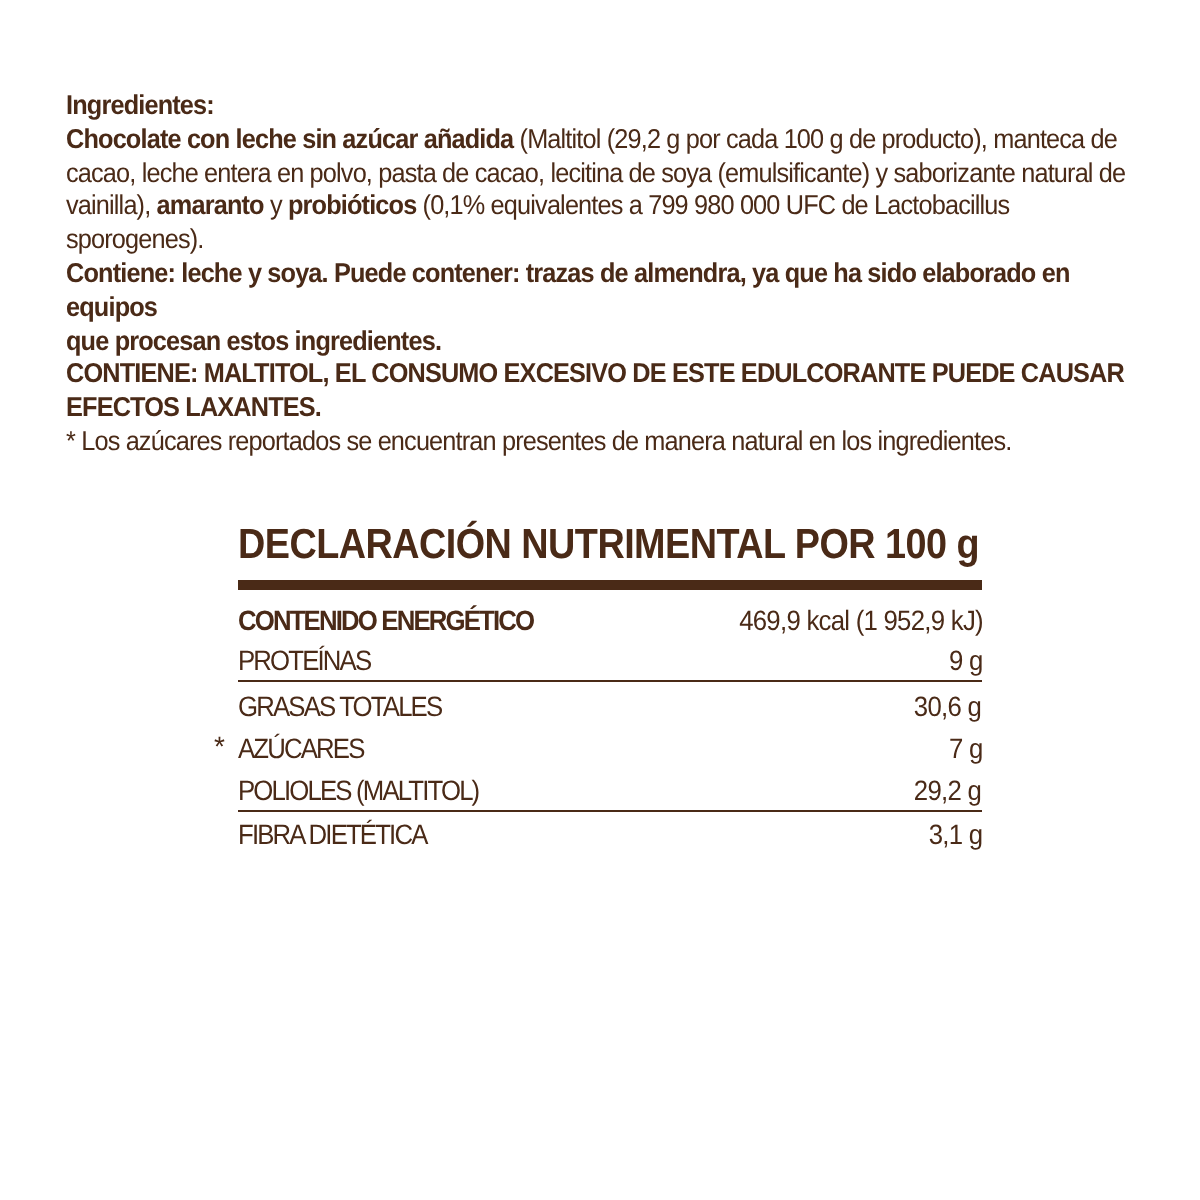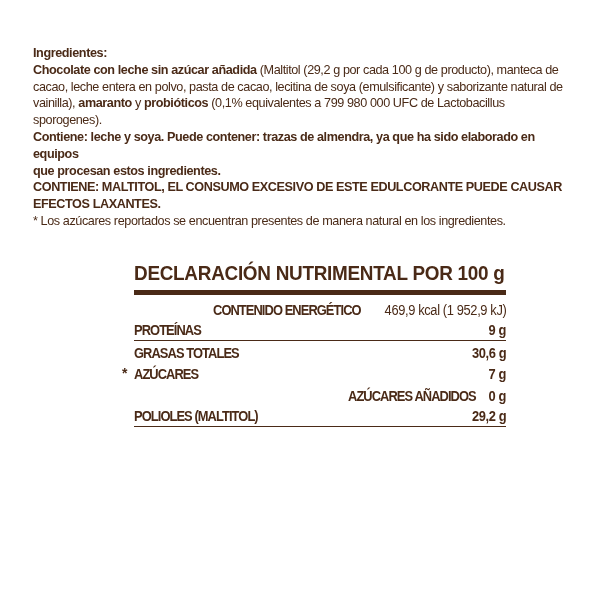--- a/index.html
+++ b/index.html
@@ -2,29 +2,29 @@
 <html><head>
 <meta charset="utf-8">
 <style>
   html, body { margin: 0; padding: 0; background: #ffffff; }
   body { width: 600px; height: 600px; position: relative; overflow: hidden;
          font-family: "Liberation Sans", "DejaVu Sans", sans-serif; color: #4a2a17; }
   .ingredients { position: absolute; left: 33px; top: 45px; width: 540px;
                  font-size: 13.6px; line-height: 16.8px; letter-spacing: -0.45px; transform: scaleX(0.93); transform-origin: left top; width: 580px; }
   .ingredients .b { font-weight: bold; }
   .ingredients p { margin: 0; }
-  .table { position: absolute; left: 134px; top: 258px; width: 372px; }
+  .table { position: absolute; left: 119px; top: 258px; width: 372px; }
   .title { font-weight: bold; font-size: 21px; letter-spacing: -0.3px; height: 30px; line-height: 30px;
            white-space: nowrap; transform: scaleX(0.9); transform-origin: left center; width: 410px; }
   .thick { height: 5px; background: #4a2a17; margin-top: 2px; margin-bottom: 3px; }
   .row { display: flex; justify-content: space-between; align-items: flex-end; height: 21.5px;
-         font-size: 14px; line-height: 19px; box-sizing: border-box; position: relative; font-weight: bold; }
+         font-size: 14px; line-height: 19px; box-sizing: border-box; position: relative; }
   .row .lbl { white-space: nowrap; letter-spacing: -1px; transform: scaleX(0.92); transform-origin: left bottom; }
   .row .val { white-space: nowrap; letter-spacing: -0.4px; transform: scaleX(0.92); transform-origin: right bottom; }
-  .row.bold { font-weight: bold; justify-content: flex-end; }
+  .row.bold { font-weight: bold; }
   .row.line { border-bottom: 1.5px solid #4a2a17; }
   .star { position: absolute; left: -12px; bottom: 1px; font-size: 14px; }
 </style>
 </head>
 <body>
 
 <div class="ingredients">
   <p class="b">Ingredientes:</p>
   <p><span class="b">Chocolate con leche sin azúcar añadida</span><span> (Maltitol (29,2 g por cada 100 g de  producto), manteca de cacao, leche entera en polvo, pasta de cacao, lecitina de soya (emulsificante) y saborizante natural de vainilla), </span><span class="b">amaranto</span><span> y </span><span class="b">probióticos</span><span> (0,1% equivalentes a 799 980 000 UFC de Lactobacillus sporogenes).</span></p>
   <p class="b">Contiene: leche y soya. Puede contener: trazas de almendra, ya que ha sido elaborado en equipos</p>
@@ -47,21 +47,21 @@
   </div>
   <div class="row">
     <span class="lbl">GRASAS TOTALES</span>
     <span class="val">30,6 g</span>
   </div>
   <div class="row">
     <span class="star">*</span>
     <span class="lbl">AZÚCARES</span>
     <span class="val">7 g</span>
   </div>
-  <div class="row bold">
-    <span class="lbl">AZÚCARES AÑADIDOS</span>
-    <span class="val">0 g</span>
-  </div>
   <div class="row line">
     <span class="lbl">POLIOLES (MALTITOL)</span>
     <span class="val">29,2 g</span>
   </div>
+  <div class="row">
+    <span class="lbl">FIBRA DIETÉTICA</span>
+    <span class="val">3,1 g</span>
+  </div>
 </div>
 
 </body></html>

